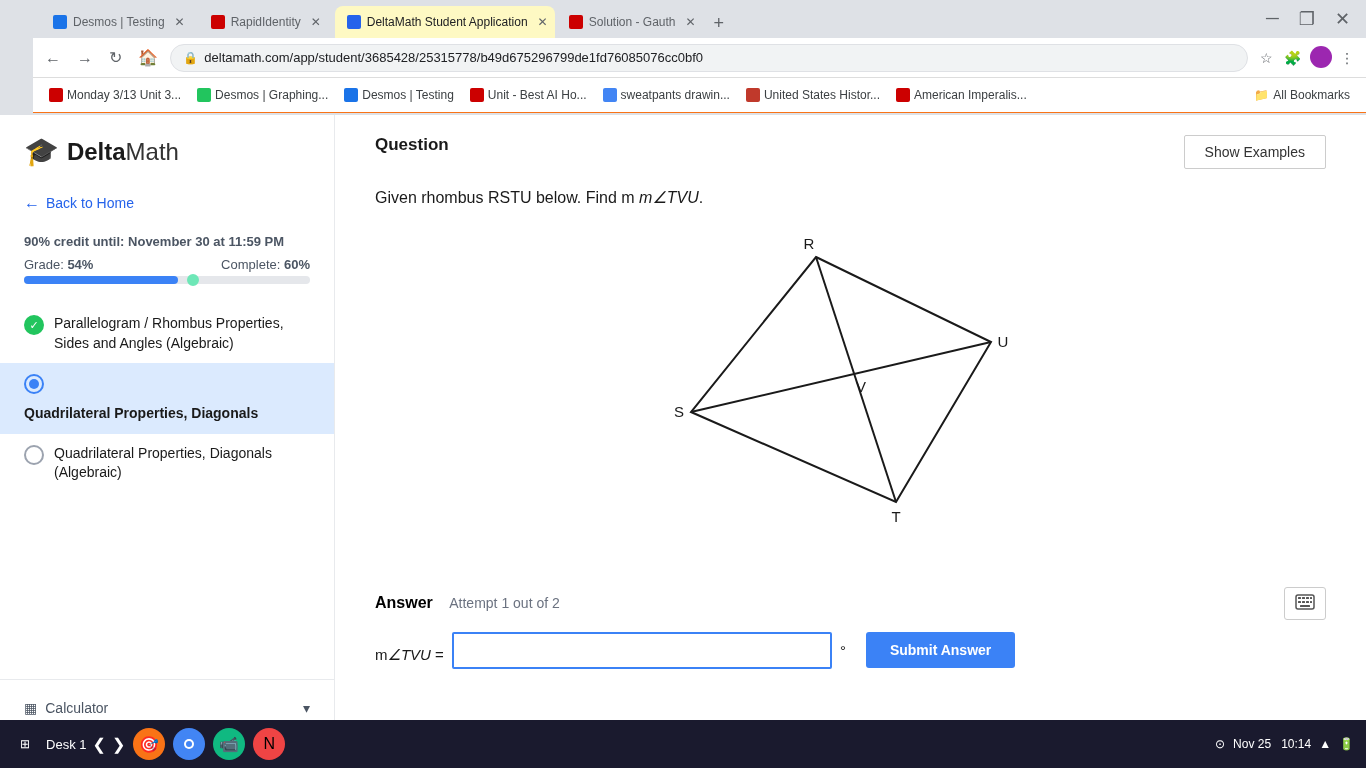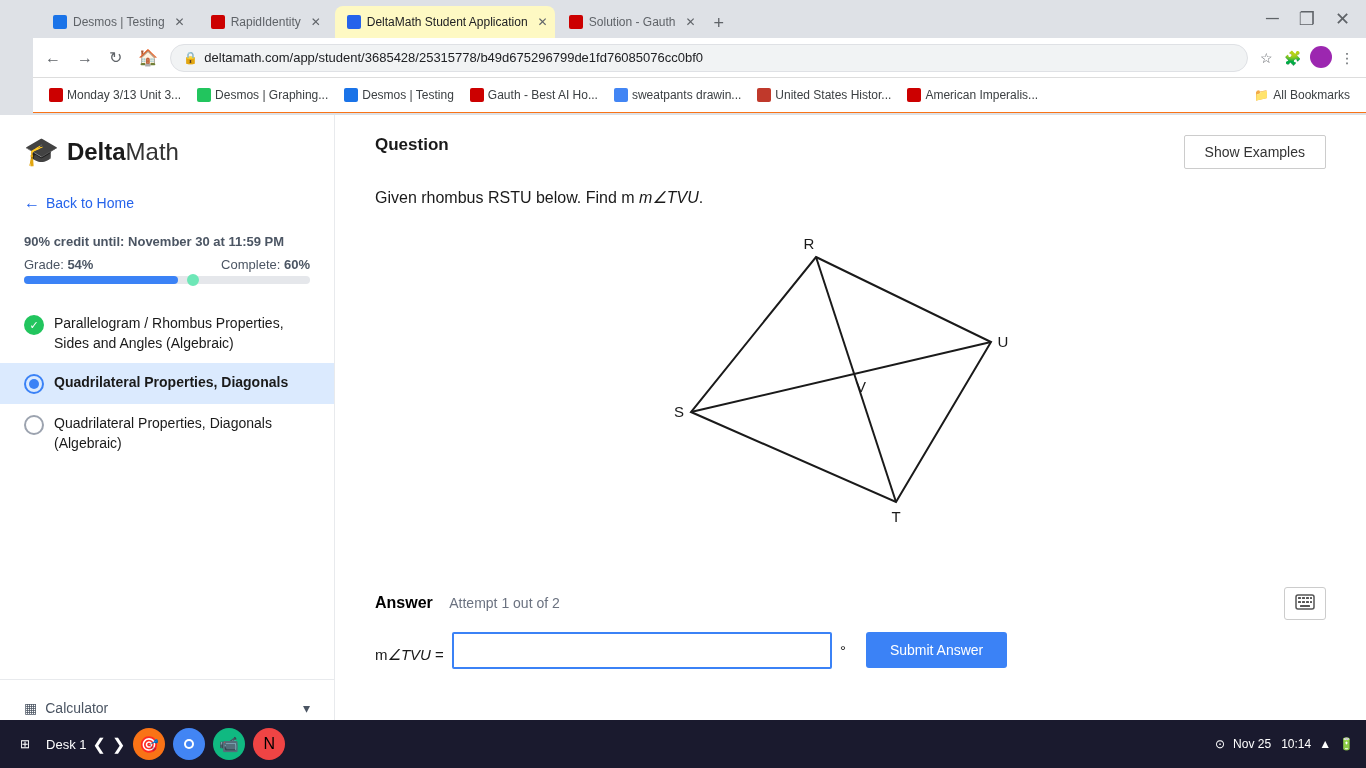--- a/index.html
+++ b/index.html
@@ -45,21 +45,21 @@
     .assignment-title { font-size: 15px; font-weight: 700; color: #1a1a1a; margin-bottom: 4px; }
     .credit-info { font-size: 13px; color: #4b5563; margin-bottom: 8px; }
     .credit-info span { font-weight: 700; }
     .grade-row { display: flex; justify-content: space-between; font-size: 13px; color: #4b5563; margin-bottom: 4px; }
     .progress-bar-container { height: 8px; background: #e5e7eb; border-radius: 4px; overflow: visible; margin-bottom: 4px; position: relative; }
     .progress-bar-fill { height: 100%; border-radius: 4px; }
     .progress-marker { position: absolute; top: -2px; width: 12px; height: 12px; border-radius: 50%; }
 
     .topic-list { padding: 8px 0; flex: 1; }
     .topic-item { display: flex; align-items: flex-start; gap: 10px; padding: 10px 24px; cursor: pointer; }
-    .topic-item.active { background: #dbeafe; border-radius: 0; }
+    .topic-item.active { background: #dbeafe; border-radius: 0; flex-direction: column; }
     .topic-icon { width: 20px; height: 20px; border-radius: 50%; border: 2px solid #9ca3af; flex-shrink: 0; margin-top: 1px; display: flex; align-items: center; justify-content: center; }
     .topic-icon.check { background: #22c55e; border-color: #22c55e; color: white; font-size: 11px; }
     .topic-label { font-size: 14px; color: #1a1a1a; line-height: 1.4; }
     .topic-item.active .topic-label { font-weight: 600; }
 
     .sidebar-footer { border-top: 1px solid #e8eaed; padding: 12px 24px; }
     .calculator-row { display: flex; align-items: center; justify-content: space-between; padding: 8px 0; font-size: 14px; color: #4b5563; cursor: pointer; }
     .calc-left { display: flex; align-items: center; gap: 8px; }
     .user-row { display: flex; align-items: center; justify-content: space-between; padding: 8px 0; font-size: 14px; color: #4b5563; }
     .user-left { display: flex; align-items: center; gap: 8px; }
@@ -76,21 +76,21 @@
     .diagram-container { display: flex; justify-content: center; margin: 10px 0 20px; }
 
     
     .answer-section { margin-top: 20px; }
     .answer-header { display: flex; align-items: center; justify-content: space-between; margin-bottom: 12px; }
     .keyboard-icon { border: 1px solid #ccc; padding: 6px 10px; cursor: pointer; background: #fff; border-radius: 3px; }
     .answer-input-row { display: flex; align-items: center; gap: 8px; margin-top: 8px; }
     .answer-prefix { font-size: 15px; color: #1a1a1a; margin-top: 10px; }
     .answer-input { border: 2px solid #3b82f6; border-radius: 2px; padding: 8px 12px; font-size: 15px; width: 380px; outline: none; }
     .degree-sym { font-size: 15px; color: #1a1a1a; }
-    .submit-btn { background: #3b82f6; color: #fff; border: none; padding: 10px 24px; font-size: 14px; font-weight: 400; cursor: pointer; border-radius: 3px; margin-left: 12px; }
+    .submit-btn { background: #3b82f6; color: #fff; border: none; padding: 10px 24px; font-size: 14px; font-weight: 700; cursor: pointer; border-radius: 3px; margin-left: 12px; }
 
     
     .taskbar { position: fixed; bottom: 0; left: 0; right: 0; height: 48px; background: #1a1a2e; display: flex; align-items: center; padding: 0 12px; gap: 8px; z-index: 100; }
     .taskbar-btn { background: none; border: none; color: white; padding: 4px 8px; cursor: pointer; font-size: 12px; display: flex; align-items: center; gap: 4px; }
     .taskbar-desk { color: white; font-size: 13px; display: flex; align-items: center; gap: 6px; }
     .taskbar-nav { color: white; font-size: 16px; cursor: pointer; background: none; border: none; }
     .taskbar-app { width: 32px; height: 32px; border-radius: 50%; display: flex; align-items: center; justify-content: center; cursor: pointer; }
     .taskbar-spacer { flex: 1; }
     .taskbar-sys { display: flex; align-items: center; gap: 8px; color: white; font-size: 12px; }
   </style>
@@ -155,21 +155,21 @@
     <div class="bookmark-item">
       <div class="bookmark-icon" style="background:#22c55e;"></div>
       <span>Desmos | Graphing...</span>
     </div>
     <div class="bookmark-item">
       <div class="bookmark-icon" style="background:#1a73e8;"></div>
       <span>Desmos | Testing</span>
     </div>
     <div class="bookmark-item">
       <div class="bookmark-icon" style="background:#cc0000;"></div>
-      <span>Gauth - Best AI Ho...</span>
+      <span>Unit - Best AI Ho...</span>
     </div>
     <div class="bookmark-item">
       <div class="bookmark-icon" style="background:#4285f4;"></div>
       <span>sweatpants drawin...</span>
     </div>
     <div class="bookmark-item">
       <div class="bookmark-icon" style="background:#c0392b;"></div>
       <span>United States Histor...</span>
     </div>
     <div class="bookmark-item">

